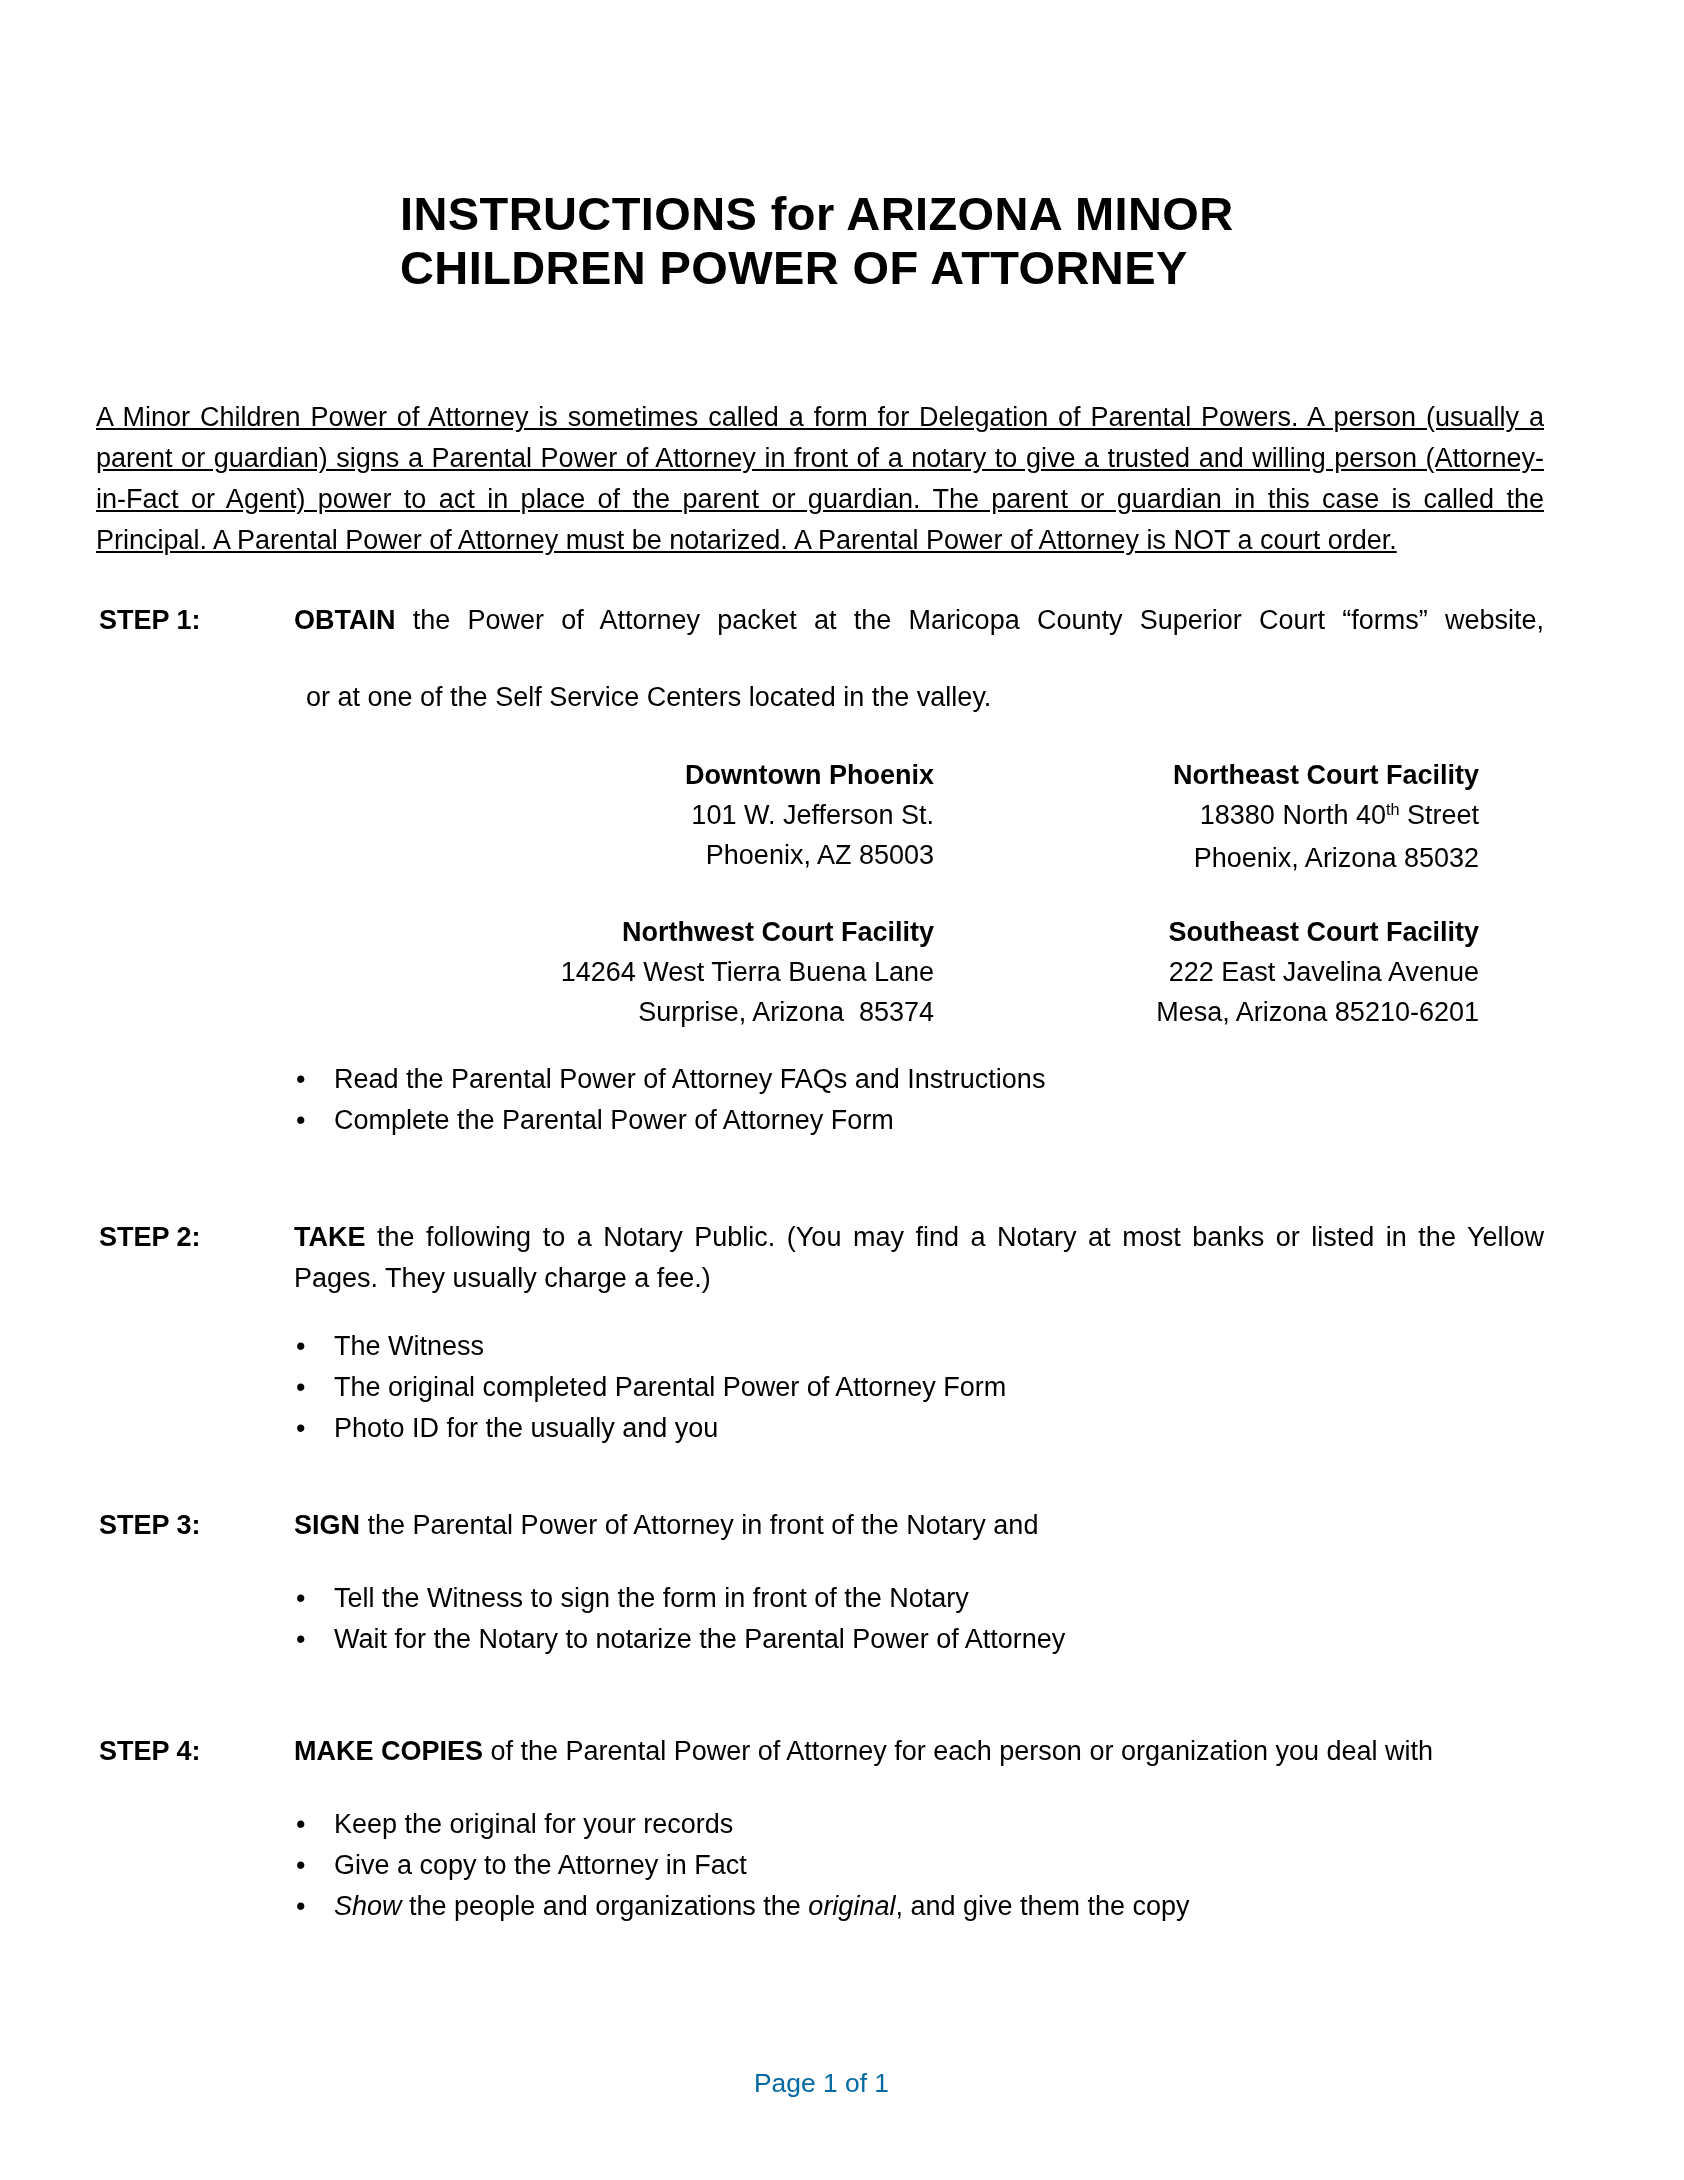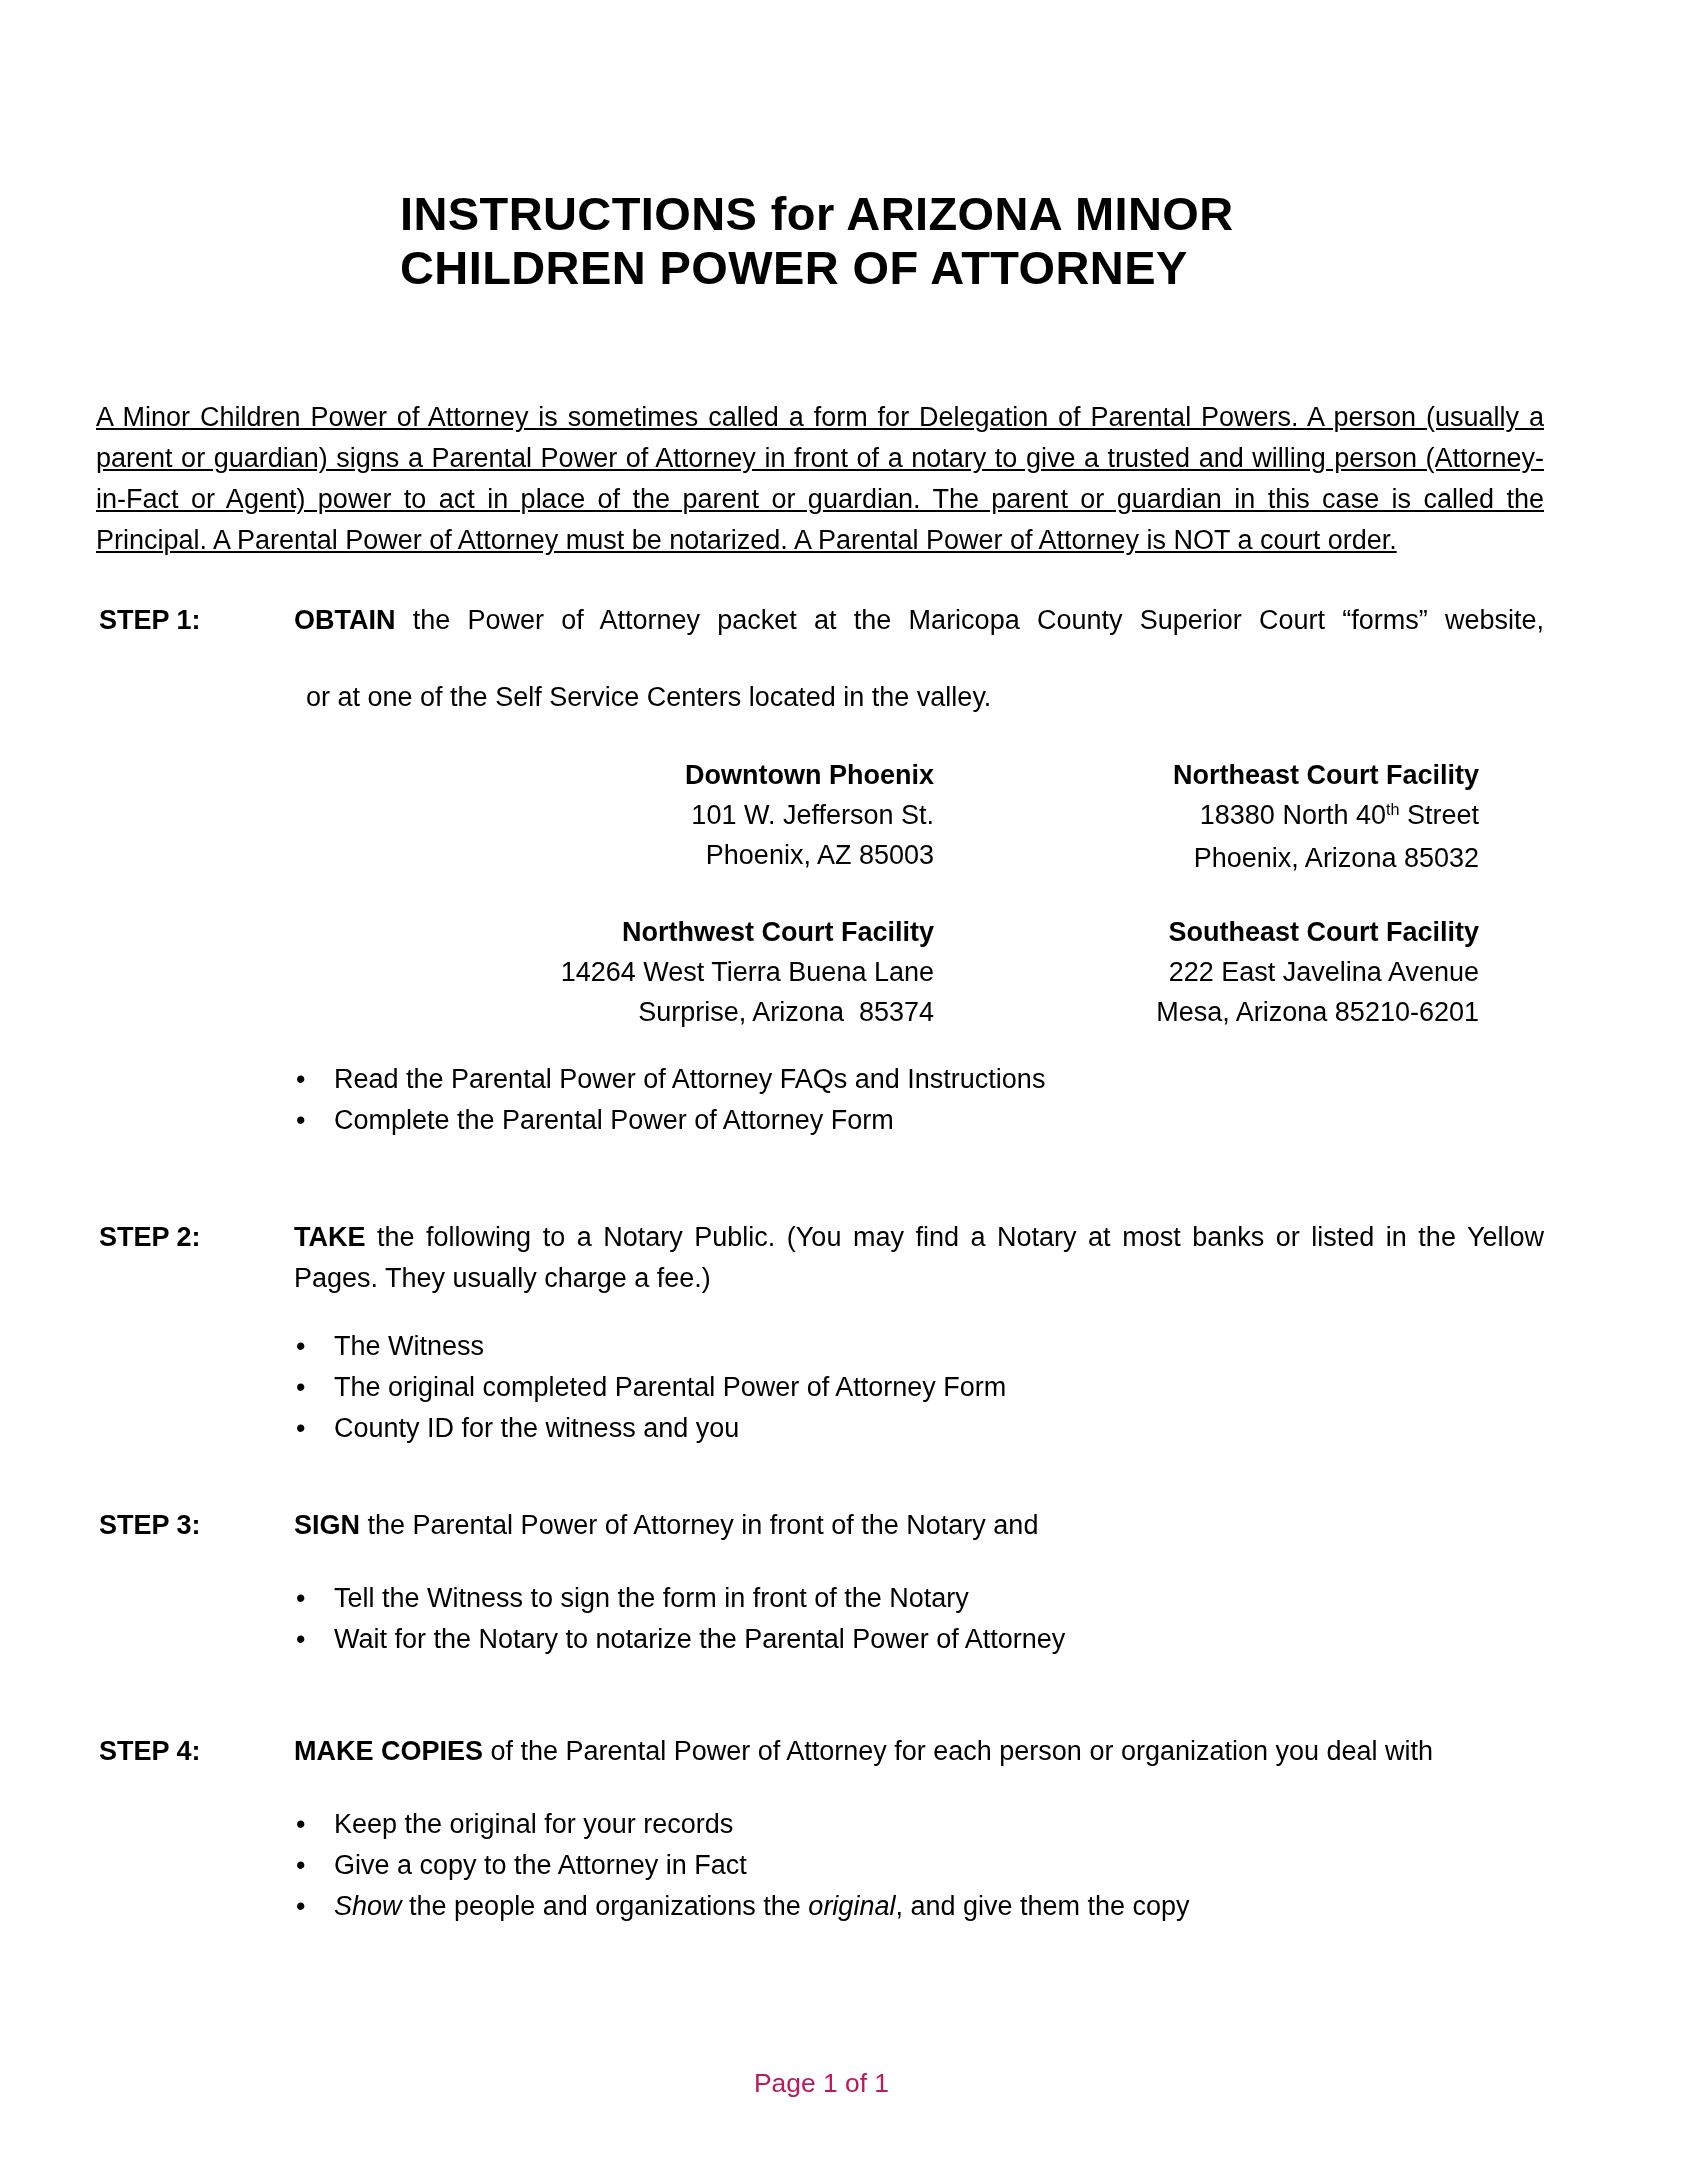--- a/index.html
+++ b/index.html
@@ -122,21 +122,21 @@
   <section class="step step-2">
     <div class="step-label">STEP 2:</div>
     <div class="step-body">
       <p class="step-line jst"><span class="kw">TAKE</span><span> the following to a Notary Public. (You may find a Notary at most banks or listed in the Yellow Pages. They usually charge a fee.)</span></p>
     </div>
   </section>
 
   <ul class="bullets">
     <li><span class="dot">•</span><span>The Witness</span></li>
     <li><span class="dot">•</span><span>The original completed Parental Power of Attorney Form</span></li>
-    <li><span class="dot">•</span><span>County ID for the witness and you</span></li>
+    <li><span class="dot">•</span><span>Photo ID for the usually and you</span></li>
   </ul>
 
   <section class="step step-3">
     <div class="step-label">STEP 3:</div>
     <div class="step-body">
       <p class="step-line"><span class="kw">SIGN</span><span> the Parental Power of Attorney in front of the Notary and</span></p>
     </div>
   </section>
 
   <ul class="bullets gap38">
@@ -150,16 +150,16 @@
       <p class="step-line"><span class="kw">MAKE COPIES</span><span> of the Parental Power of Attorney for each person or organization you deal with</span></p>
     </div>
   </section>
 
   <ul class="bullets gap38">
     <li><span class="dot">•</span><span>Keep the original for your records</span></li>
     <li><span class="dot">•</span><span>Give a copy to the Attorney in Fact</span></li>
     <li><span class="dot">•</span><span><span class="it">Show</span><span> the people and organizations the </span><span class="it">original</span><span>, and give them the copy</span></span></li>
   </ul>
 
-  <div class="footer" style="color: #be185d;">Page 1 of 1</div>
+  <div class="footer" style="color: #0369a1;">Page 1 of 1</div>
 
 </div>
 
 
 </body></html>

